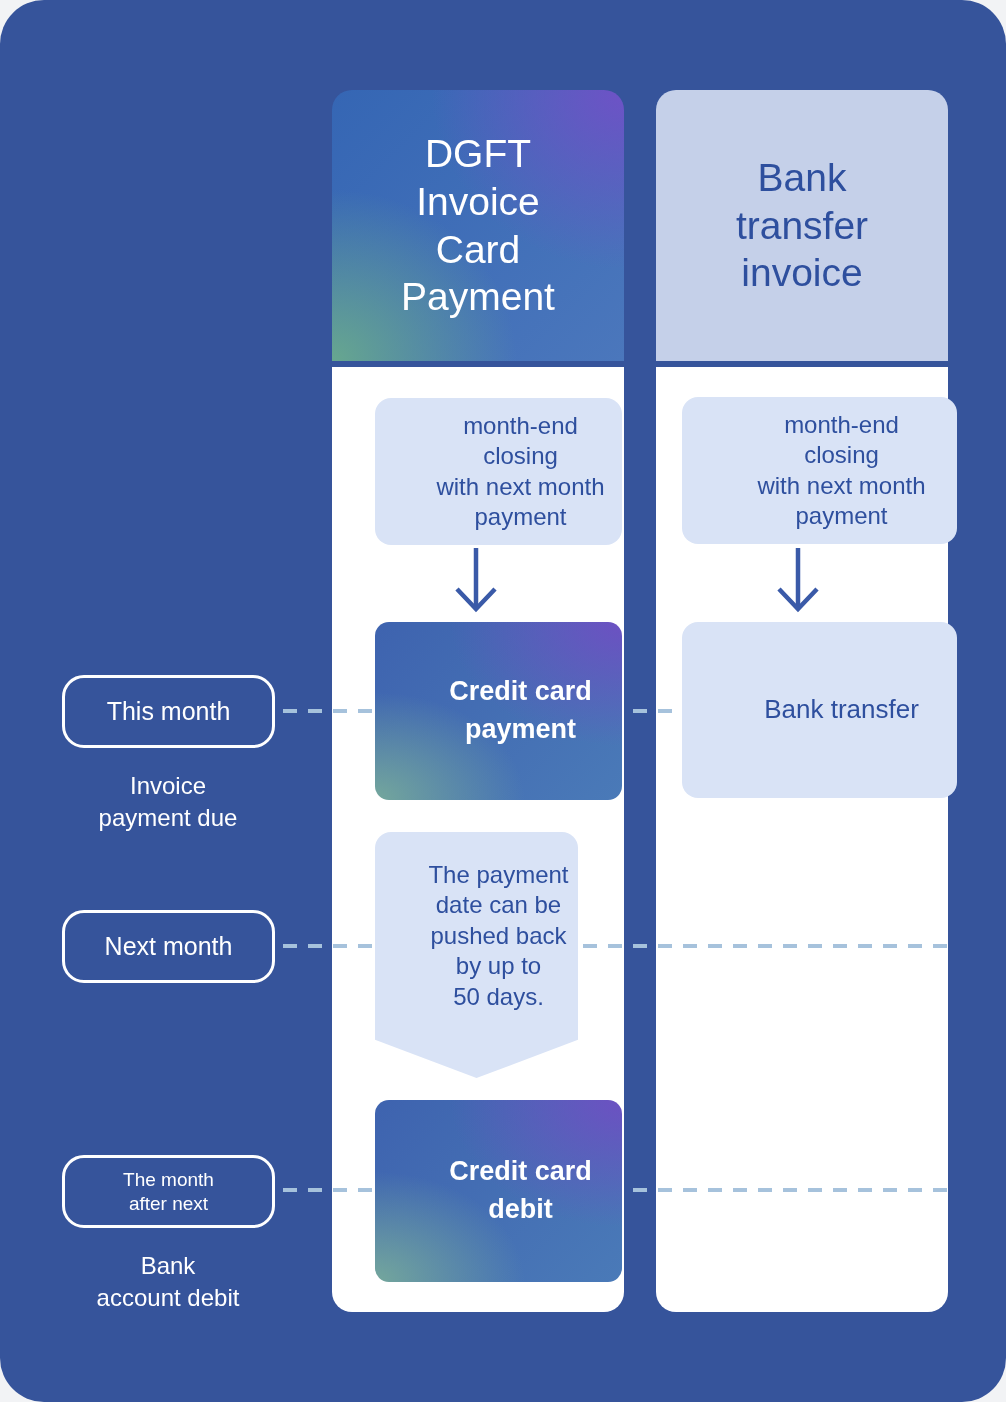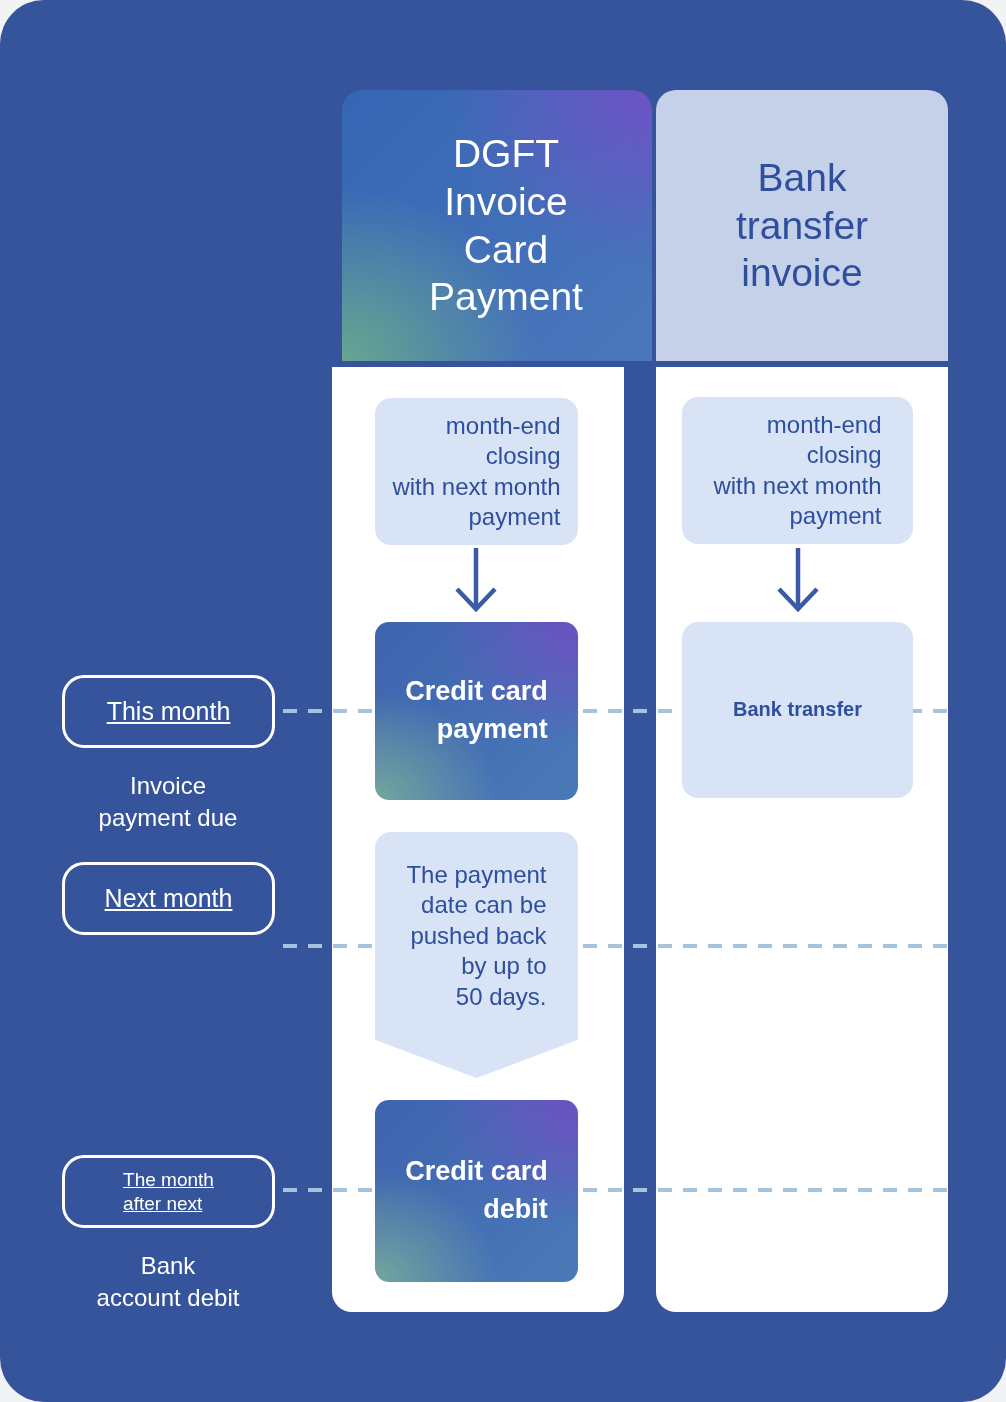--- a/index.html
+++ b/index.html
@@ -7,79 +7,79 @@
   .canvas{position:relative;width:1006px;height:1402px;background:#36549B;border-radius:44px;overflow:hidden;}
   .txt{white-space:pre-line;}
 
   
   .dash{position:absolute;left:283px;width:665px;height:4px;z-index:1;
         background:repeating-linear-gradient(90deg,#A6C2DC 0 14px,transparent 14px 25px);}
 
   
   .pill{position:absolute;left:62px;width:213px;height:73px;box-sizing:border-box;
         border:3px solid #FFFFFF;border-radius:22px;color:#FFFFFF;
-        display:flex;align-items:center;justify-content:center;text-align:left;
-        font-size:25px;line-height:1.25;text-decoration:underline;}
+        display:flex;align-items:center;justify-content:center;text-align:center;
+        font-size:25px;line-height:1.25;}
   .pill.small{font-size:19px;}
   .caption{position:absolute;left:22px;width:292px;text-align:center;color:#FFFFFF;
         font-size:24px;line-height:1.33;}
 
   
   .header{position:absolute;top:90px;width:292px;height:271px;border-radius:20px 20px 0 0;
         display:flex;align-items:center;justify-content:center;text-align:center;
         font-size:39px;line-height:1.23;font-weight:500;}
-  .header.card{left:342px;color:#FFFFFF;
+  .header.card{left:332px;color:#FFFFFF;
         background:
           radial-gradient(120% 120% at 100% 0%, #6E52C6 0%, rgba(110,82,198,0) 55%),
           radial-gradient(115% 115% at 0% 100%, #67A78F 0%, rgba(103,167,143,0) 55%),
-          linear-gradient(135deg,#3566B4 0%,#4B77BC 100%); padding-left: 18px;}
+          linear-gradient(135deg,#3566B4 0%,#4B77BC 100%);}
   .header.bank{left:656px;color:#2E4F9E;background:#C5D0E9;}
 
   
   .body{position:absolute;top:367px;width:292px;height:945px;background:#FFFFFF;
         border-radius:0 0 20px 20px;}
   .body.card{left:332px;}
   .body.bank{left:656px;}
 
   
   .box{position:absolute;z-index:2;display:flex;align-items:center;justify-content:center;
-       text-align:right;border-radius:16px;}
+       text-align:center;border-radius:16px;padding-left:44px;}
   .light{background:#D9E3F6;color:#2E4F9E;font-size:24px;line-height:1.27;}
   .grad{color:#FFFFFF;border-radius:14px;font-size:27px;line-height:1.4;
         background:
           radial-gradient(120% 120% at 100% 0%, #6C51C2 0%, rgba(108,81,194,0) 58%),
           radial-gradient(110% 110% at 0% 100%, #74A79C 0%, rgba(116,167,156,0) 55%),
           linear-gradient(135deg,#3E63AF 0%,#4A7AB8 100%); font-weight: bold;}
   .closing.card{left:43px;top:31px;width:203px;height:147px;}
   .closing.bank{left:26px;top:30px;width:231px;height:147px;}
   .payment{left:43px;top:255px;width:203px;height:178px;}
   .banner{left:43px;top:465px;width:203px;height:246px;box-sizing:border-box;
           padding-bottom:38px;border-radius:16px;
           clip-path:polygon(0 0,100% 0,100% 84.5%,50% 100%,0 84.5%);}
   .debit{left:43px;top:733px;width:203px;height:182px;}
-  .transfer{left:26px;top:255px;width:231px;height:176px;font-size:20px;font-weight:bold;}
+  .transfer{left:26px;top:255px;width:231px;height:176px;font-size:26px;}
 
   .arrow{position:absolute;z-index:2;width:44px;height:66px;}
   .arrow.card{left:122px;top:180px;}
   .arrow.bank{left:120px;top:180px;}
 </style>
 </head>
 <body>
 
 <div class="canvas">
 
   <div class="dash" style="top:709px"></div>
   <div class="dash" style="top:944px"></div>
   <div class="dash" style="top:1188px"></div>
 
   <div class="pill txt" style="top:675px">This month</div>
   <div class="caption txt" style="top:770px">Invoice
 payment due</div>
 
-  <div class="pill txt" style="top:862px">Next month</div>
+  <div class="pill txt" style="top:910px">Next month</div>
 
   <div class="pill small txt" style="top:1155px">The month
 after next</div>
   <div class="caption txt" style="top:1250px">Bank
 account debit</div>
 
   <div class="header card txt">DGFT
 Invoice
 Card
 Payment</div>

